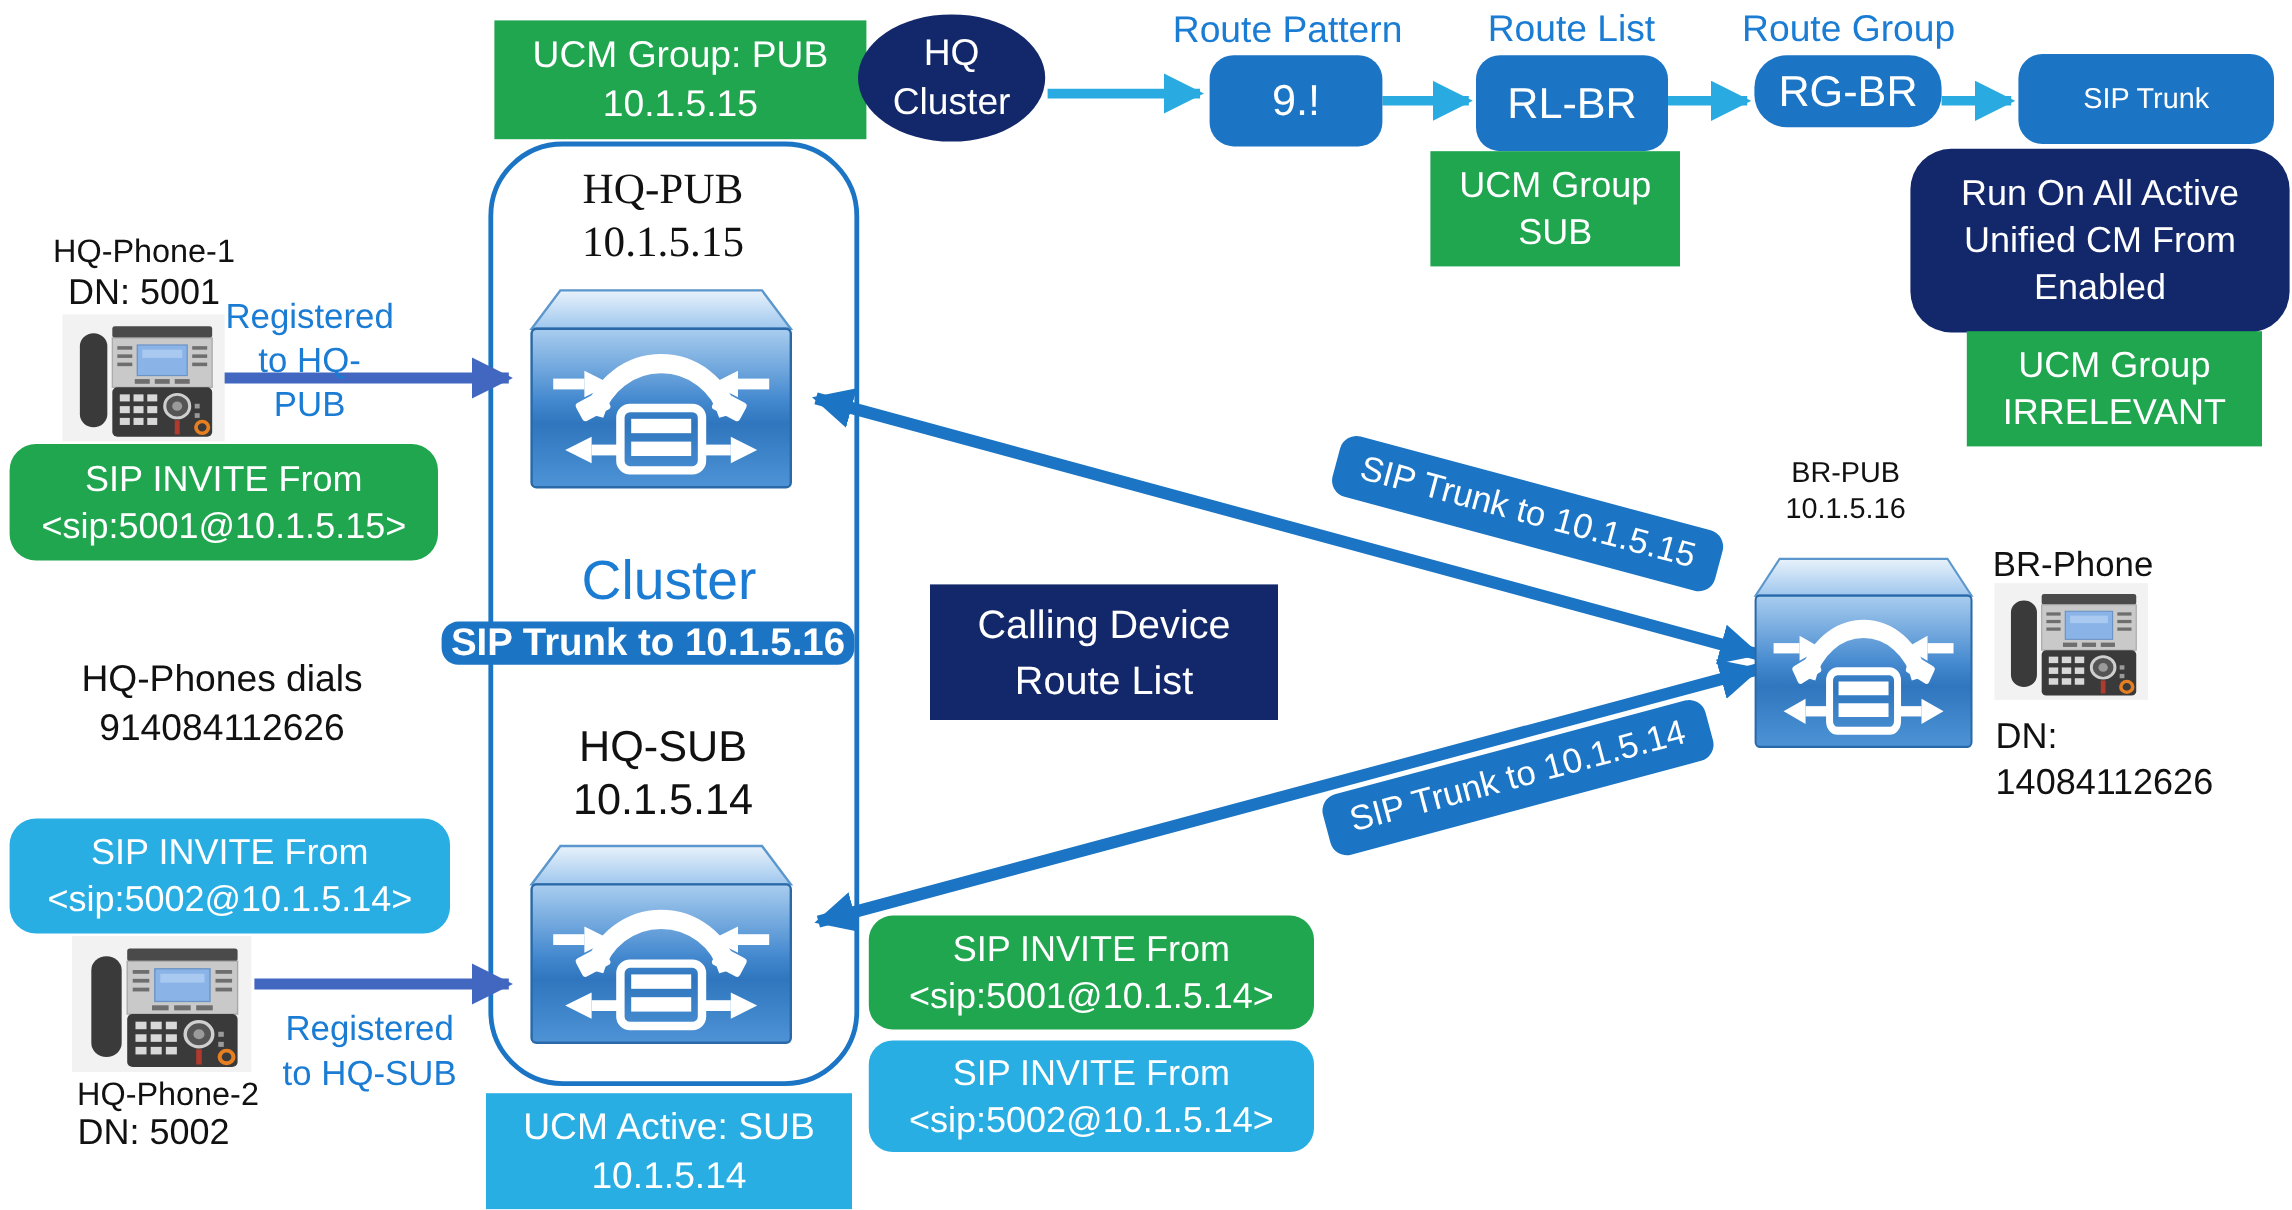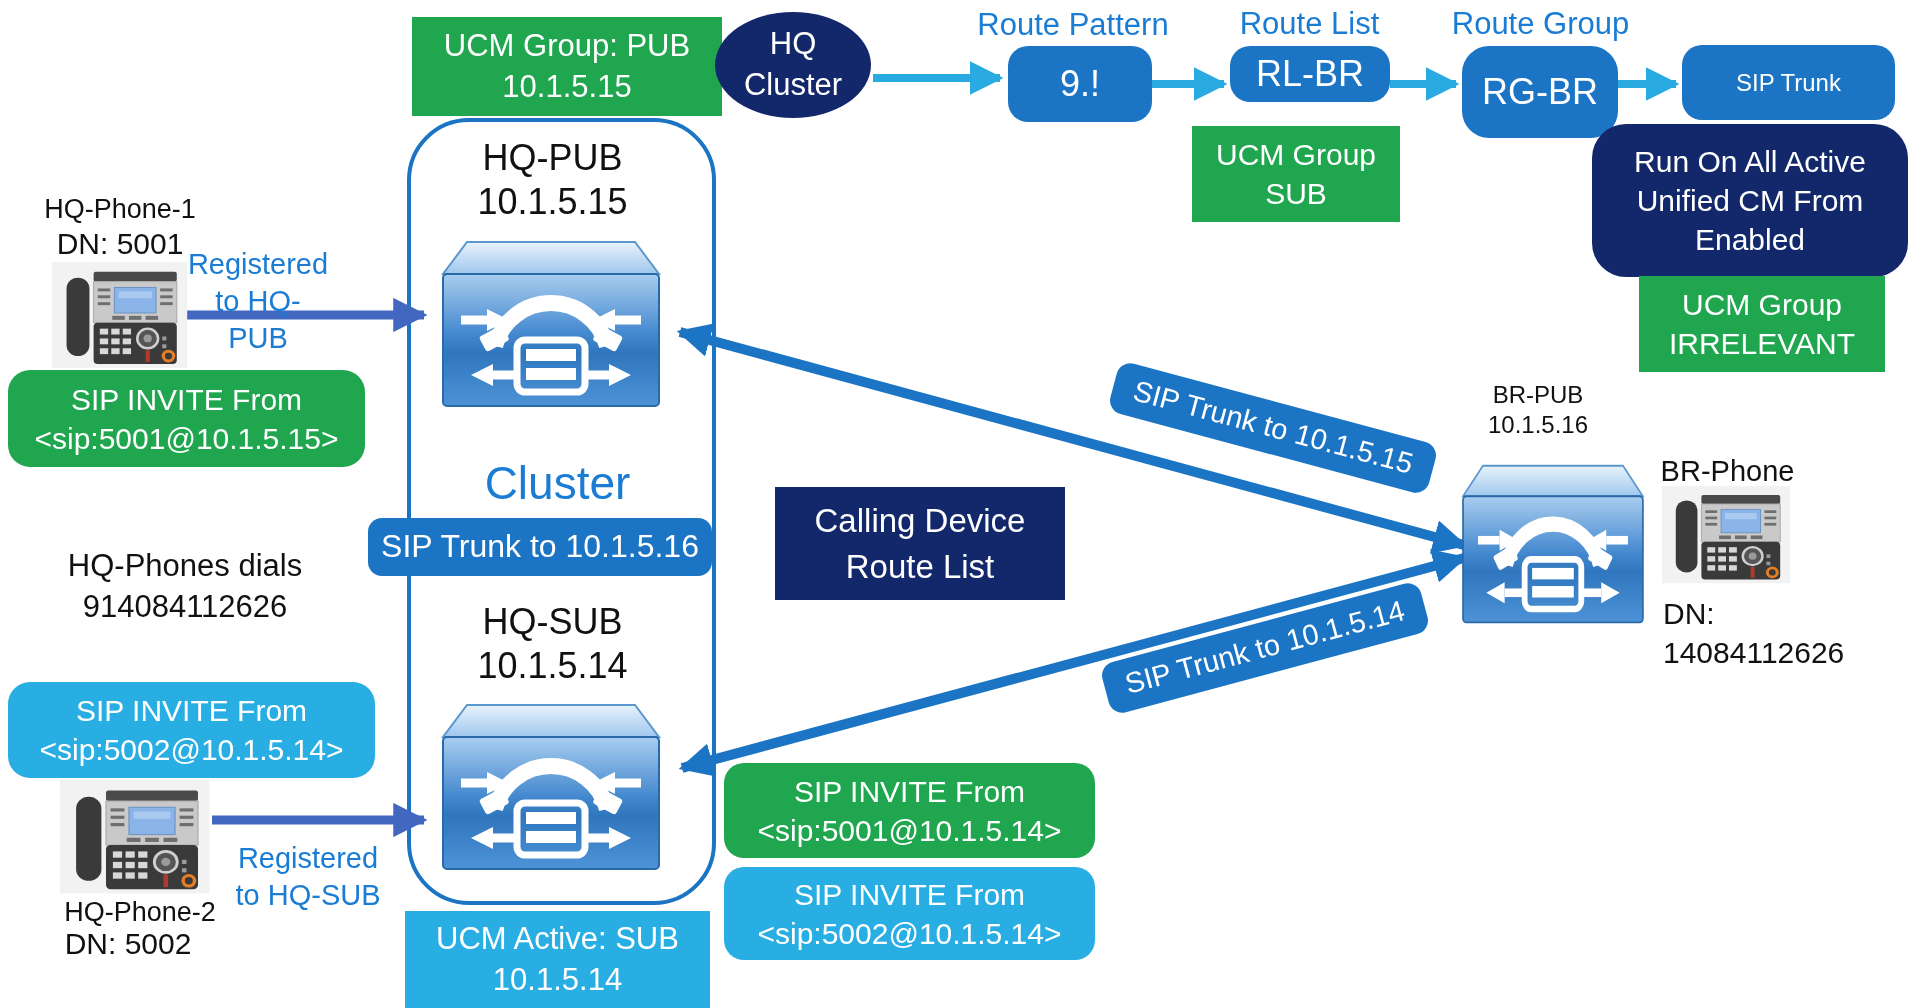--- a/index.html
+++ b/index.html
@@ -137,28 +137,28 @@
     <use href="#phone-icon" transform="translate(52,262) scale(1.04,0.98)"></use>
     <use href="#phone-icon" transform="translate(60,780) scale(1.15,1.05)"></use>
     <use href="#phone-icon" transform="translate(1662,486) scale(0.985,0.9)"></use>
   </svg>
 
   <div class="abs box green f31" style="left:412px;top:17px;width:310px;height:99px;">
     <span>UCM Group: PUB</span>
     <span>10.1.5.15</span>
   </div>
 
-  <div class="abs ctr blk f36" style="left:425px;top:136px;width:255px;">
+  <div class="abs ctr blk f36" style="left:425px;top:136px;width:255px;font-family:Liberation Serif, serif;">
     <span>HQ-PUB</span>
     <span>10.1.5.15</span>
   </div>
 
   <div class="abs ctr labelblue f46" style="left:407px;top:458px;width:301px;">Cluster</div>
 
-  <div class="abs box blue r14 f32" style="left:368px;top:518px;width:344px;height:58px;">SIP Trunk to 10.1.5.16</div>
+  <div class="abs box blue r14 f32" style="left:368px;top:518px;width:344px;height:36px;font-weight:bold;">SIP Trunk to 10.1.5.16</div>
 
   <div class="abs ctr blk f36" style="left:425px;top:600px;width:255px;">
     <span>HQ-SUB</span>
     <span>10.1.5.14</span>
   </div>
 
   <div class="abs box cyan f31" style="left:405px;top:911px;width:305px;height:97px;">
     <span>UCM Active: SUB</span>
     <span>10.1.5.14</span>
   </div>
@@ -196,28 +196,28 @@
 
   <div class="abs box navy ellipse f31" style="left:715px;top:12px;width:156px;height:106px;">
     <span>HQ</span>
     <span>Cluster</span>
   </div>
 
   <div class="abs ctr labelblue f31" style="left:958px;top:5px;width:230px;">Route Pattern</div>
   <div class="abs box blue r20 f36" style="left:1008px;top:46px;width:144px;height:76px;">9.!</div>
 
   <div class="abs ctr labelblue f31" style="left:1222px;top:4px;width:175px;">Route List</div>
-  <div class="abs box blue r20 f36" style="left:1230px;top:46px;width:160px;height:56px;">RL-BR</div>
+  <div class="abs box blue r20 f36" style="left:1230px;top:46px;width:160px;height:80px;">RL-BR</div>
   <div class="abs box green f30" style="left:1192px;top:126px;width:208px;height:96px;">
     <span>UCM Group</span>
     <span>SUB</span>
   </div>
 
   <div class="abs ctr labelblue f31" style="left:1448px;top:4px;width:185px;">Route Group</div>
-  <div class="abs box blue r20 f36" style="left:1462px;top:46px;width:156px;height:92px;border-radius:27px;">RG-BR</div>
+  <div class="abs box blue r20 f36" style="left:1462px;top:46px;width:156px;height:60px;border-radius:27px;">RG-BR</div>
 
   <div class="abs box blue r20 f34" style="left:1682px;top:45px;width:213px;height:75px;">SIP Trunk</div>
 
   <div class="abs box navy r34 f30" style="left:1592px;top:124px;width:316px;height:153px;">
     <span>Run On All Active</span>
     <span>Unified CM From</span>
     <span>Enabled</span>
   </div>
 
   <div class="abs box green f30" style="left:1639px;top:276px;width:246px;height:96px;">

